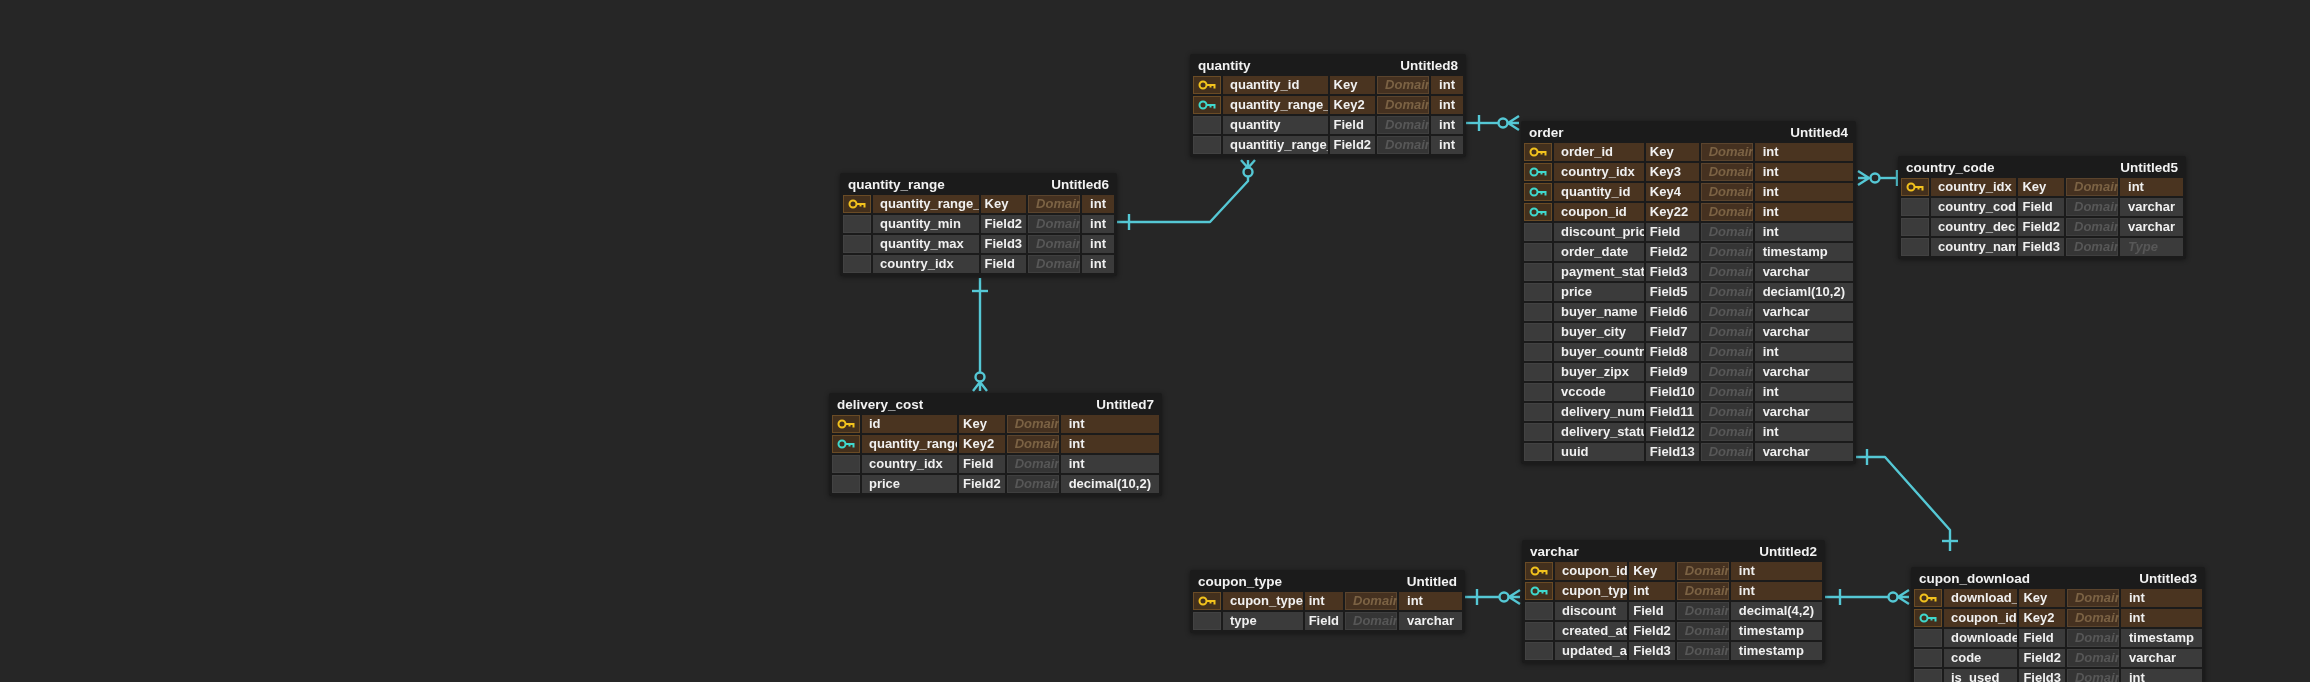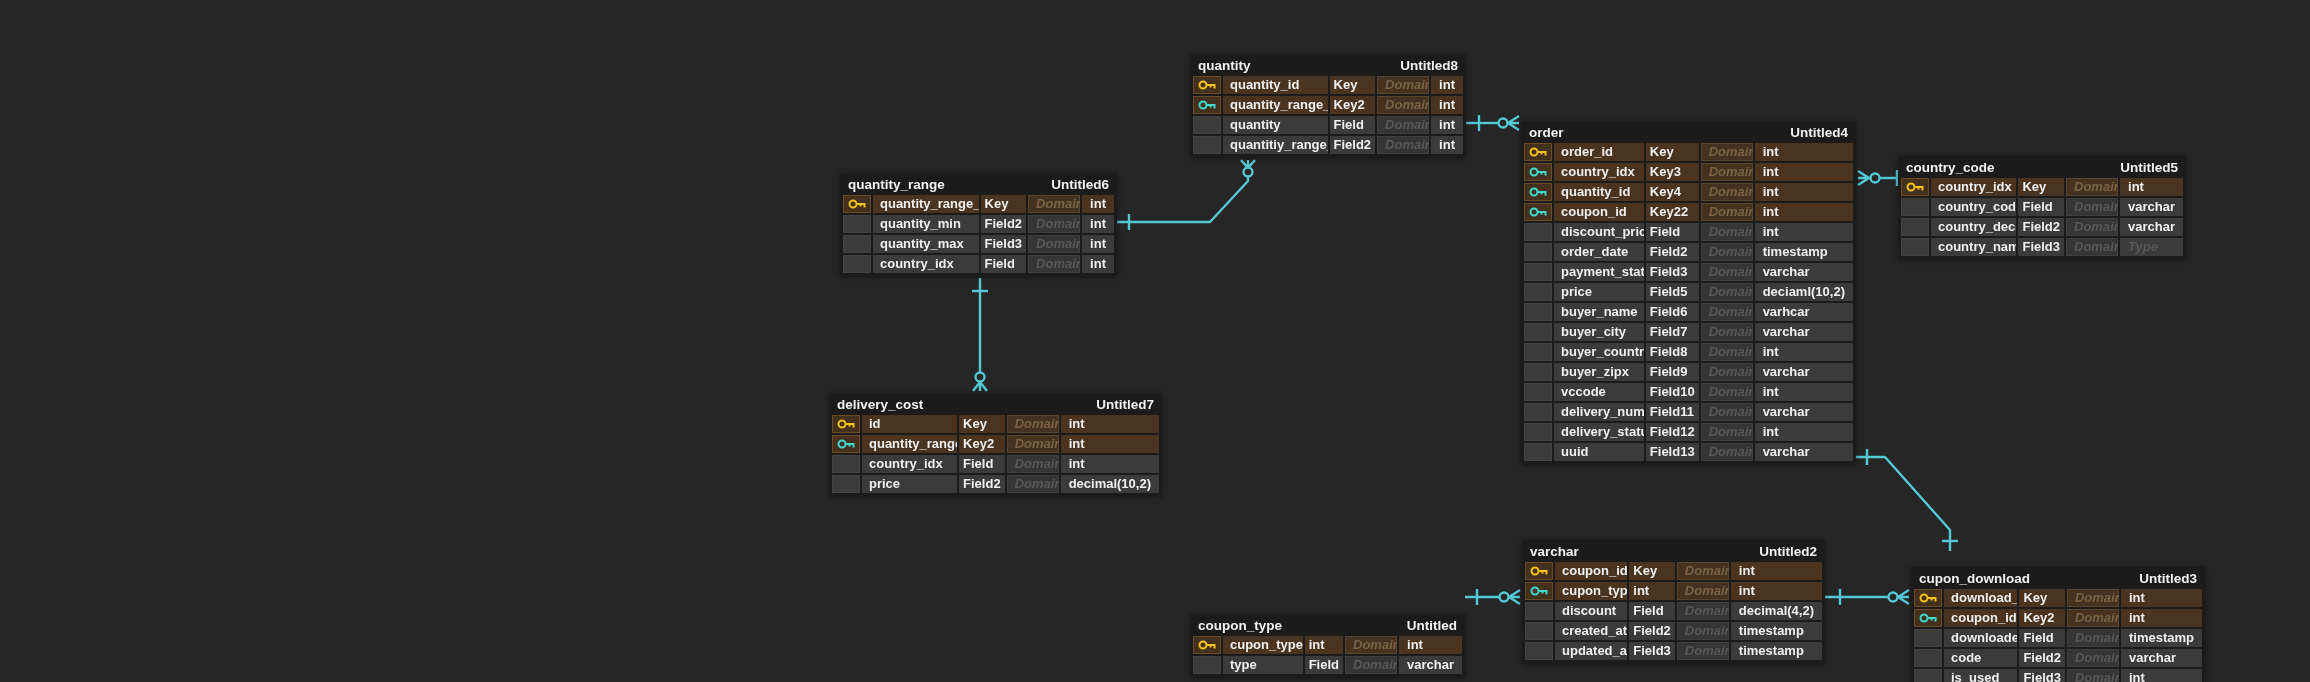--- a/index.html
+++ b/index.html
@@ -374,21 +374,21 @@
         <div class="cell c-domain k-none">Domain</div>
         <div class="cell c-type k-none">int</div>
         <div class="cell c-icon k-none"></div>
         <div class="cell c-name k-none">price</div>
         <div class="cell c-logical k-none">Field2</div>
         <div class="cell c-domain k-none">Domain</div>
         <div class="cell c-type k-none">decimal(10,2)</div>
       </div>
     </div>
 
-    <div class="db-table" style="left: 1190px; top: 570px; width: 275px; margin-top: 44px;">
+    <div class="db-table" style="left: 1190px; top: 570px; width: 275px;">
       <div class="t-header">
         <span class="t-name">coupon_type</span>
         <span class="t-title">Untitled</span>
       </div>
       <div class="t-body">
         <div class="cell c-icon k-primary">
           <svg width="20" height="14" viewBox="0 0 20 14" fill="none">
             <circle cx="6" cy="7" r="3.5" stroke="#f2c21d" stroke-width="2"></circle>
             <path d="M9.5 7 H17.5 V10.5 M13.5 7 V9.5" stroke="#f2c21d" stroke-width="2" fill="none"></path>
           </svg>

